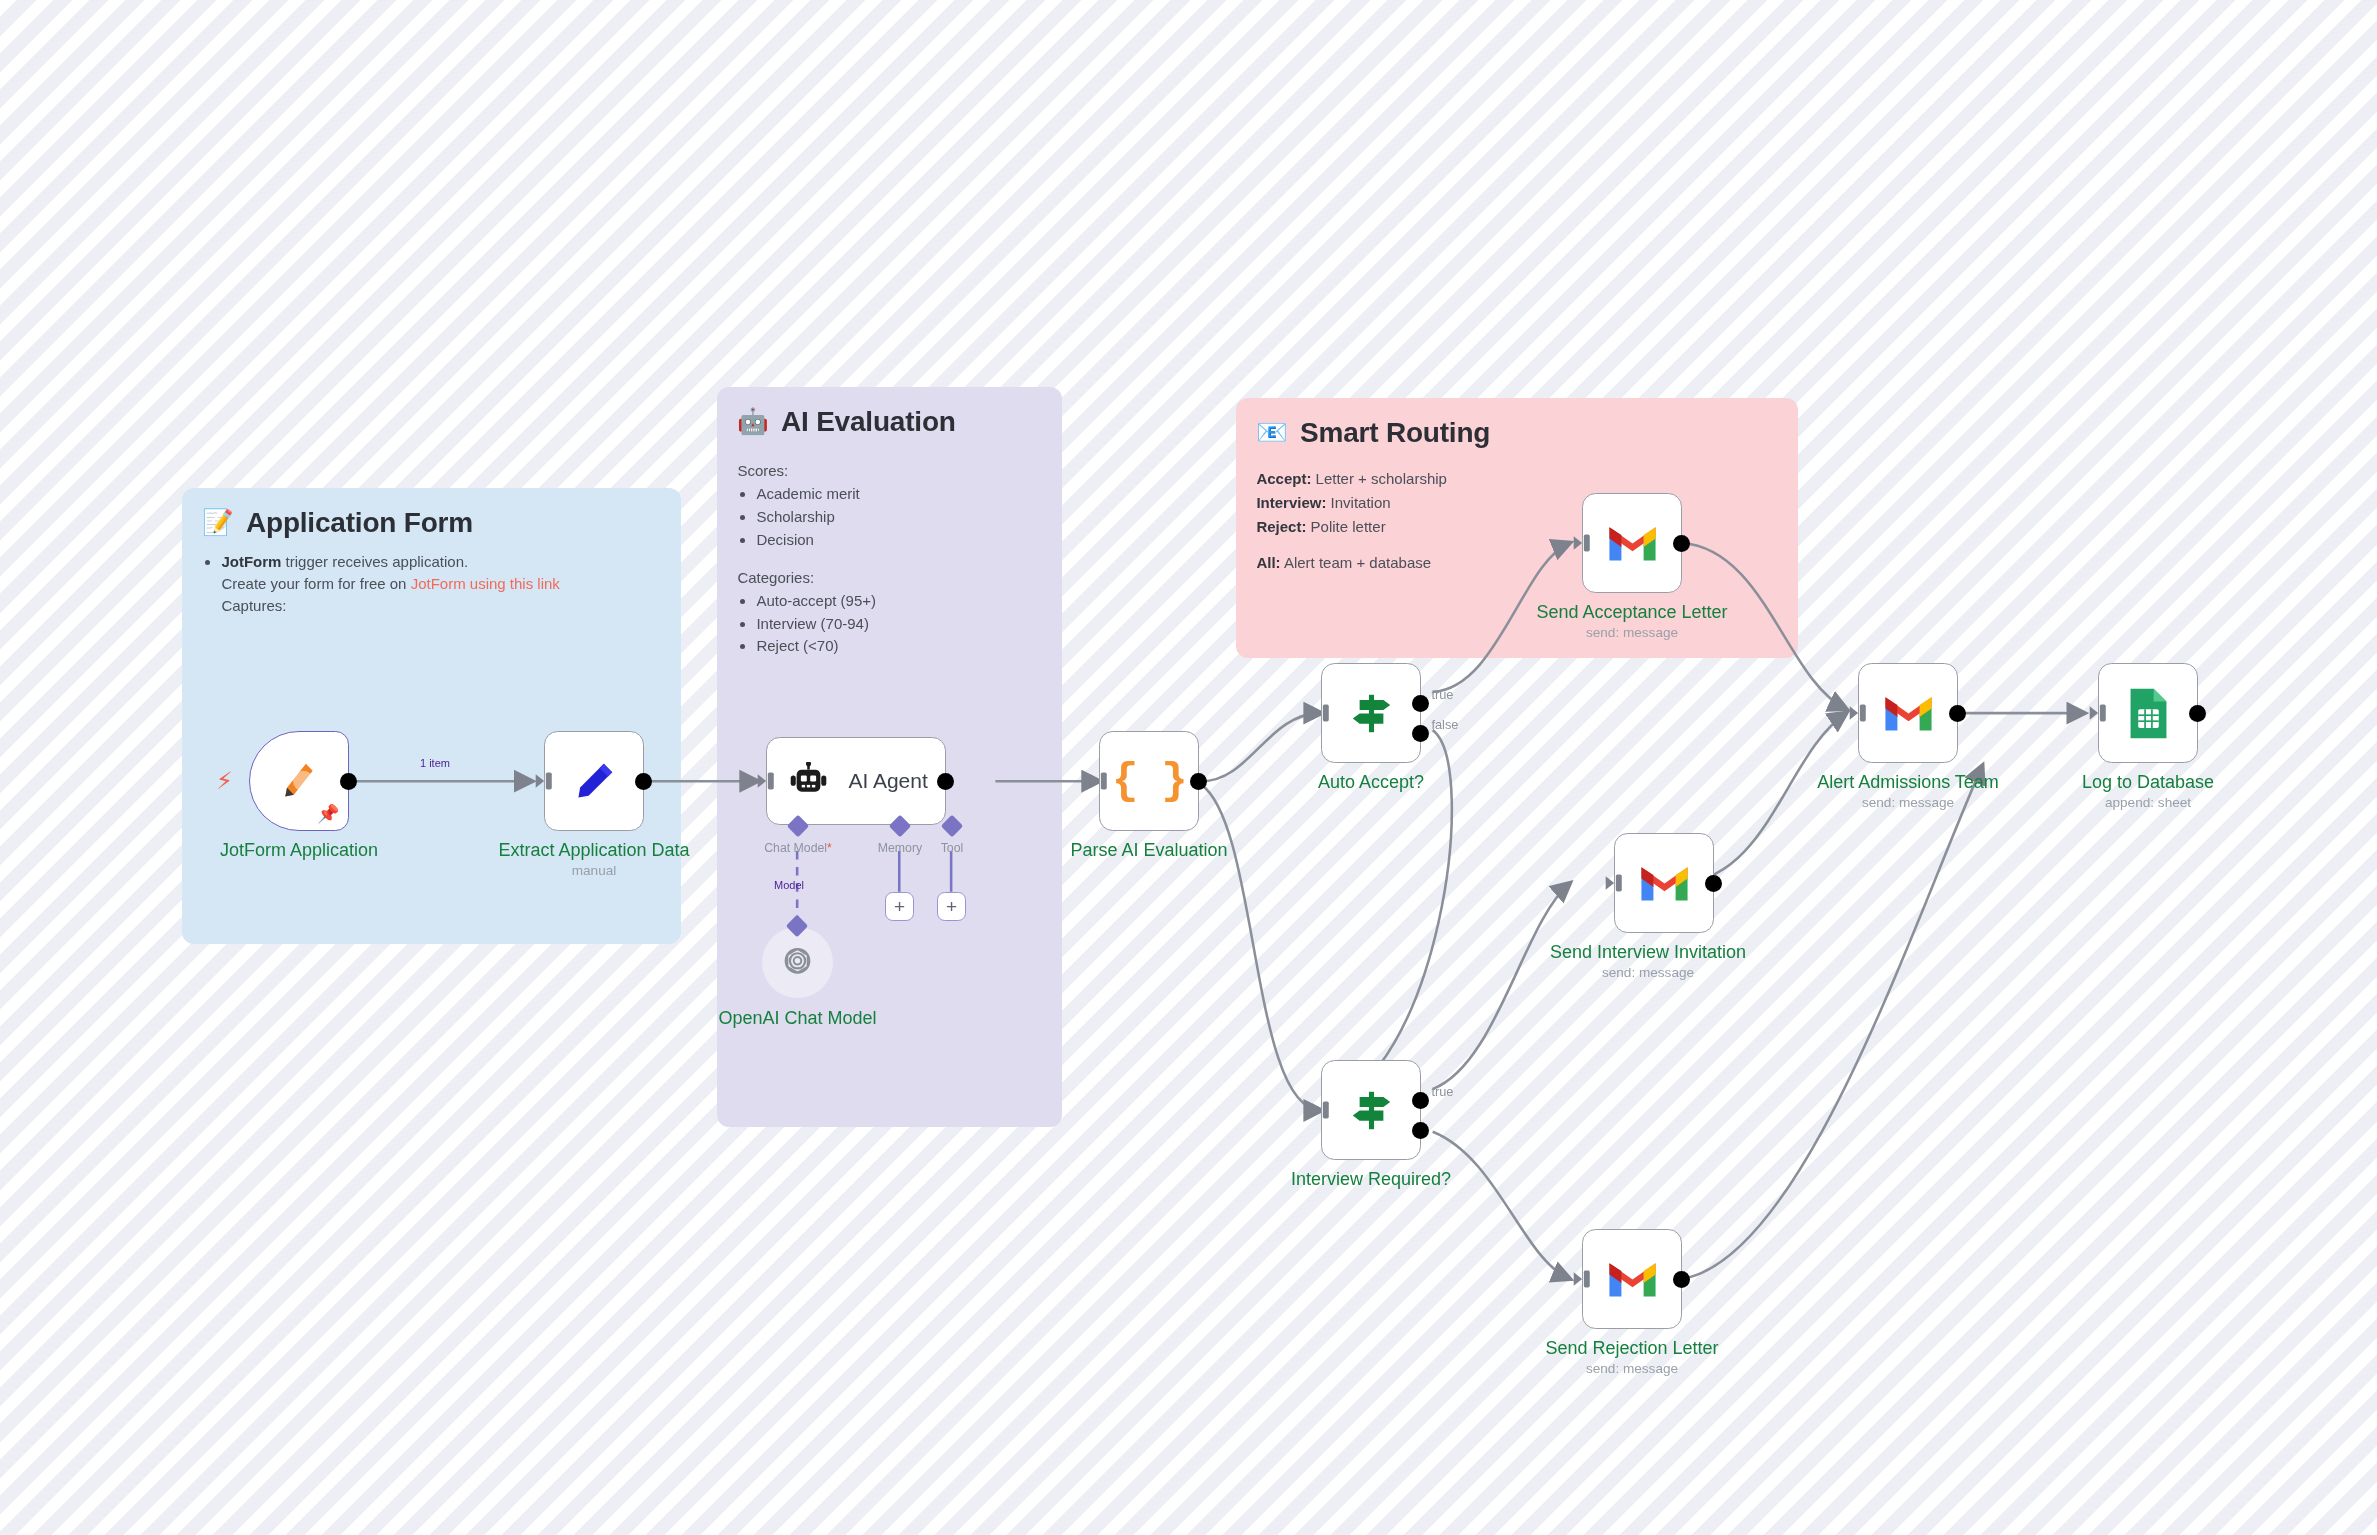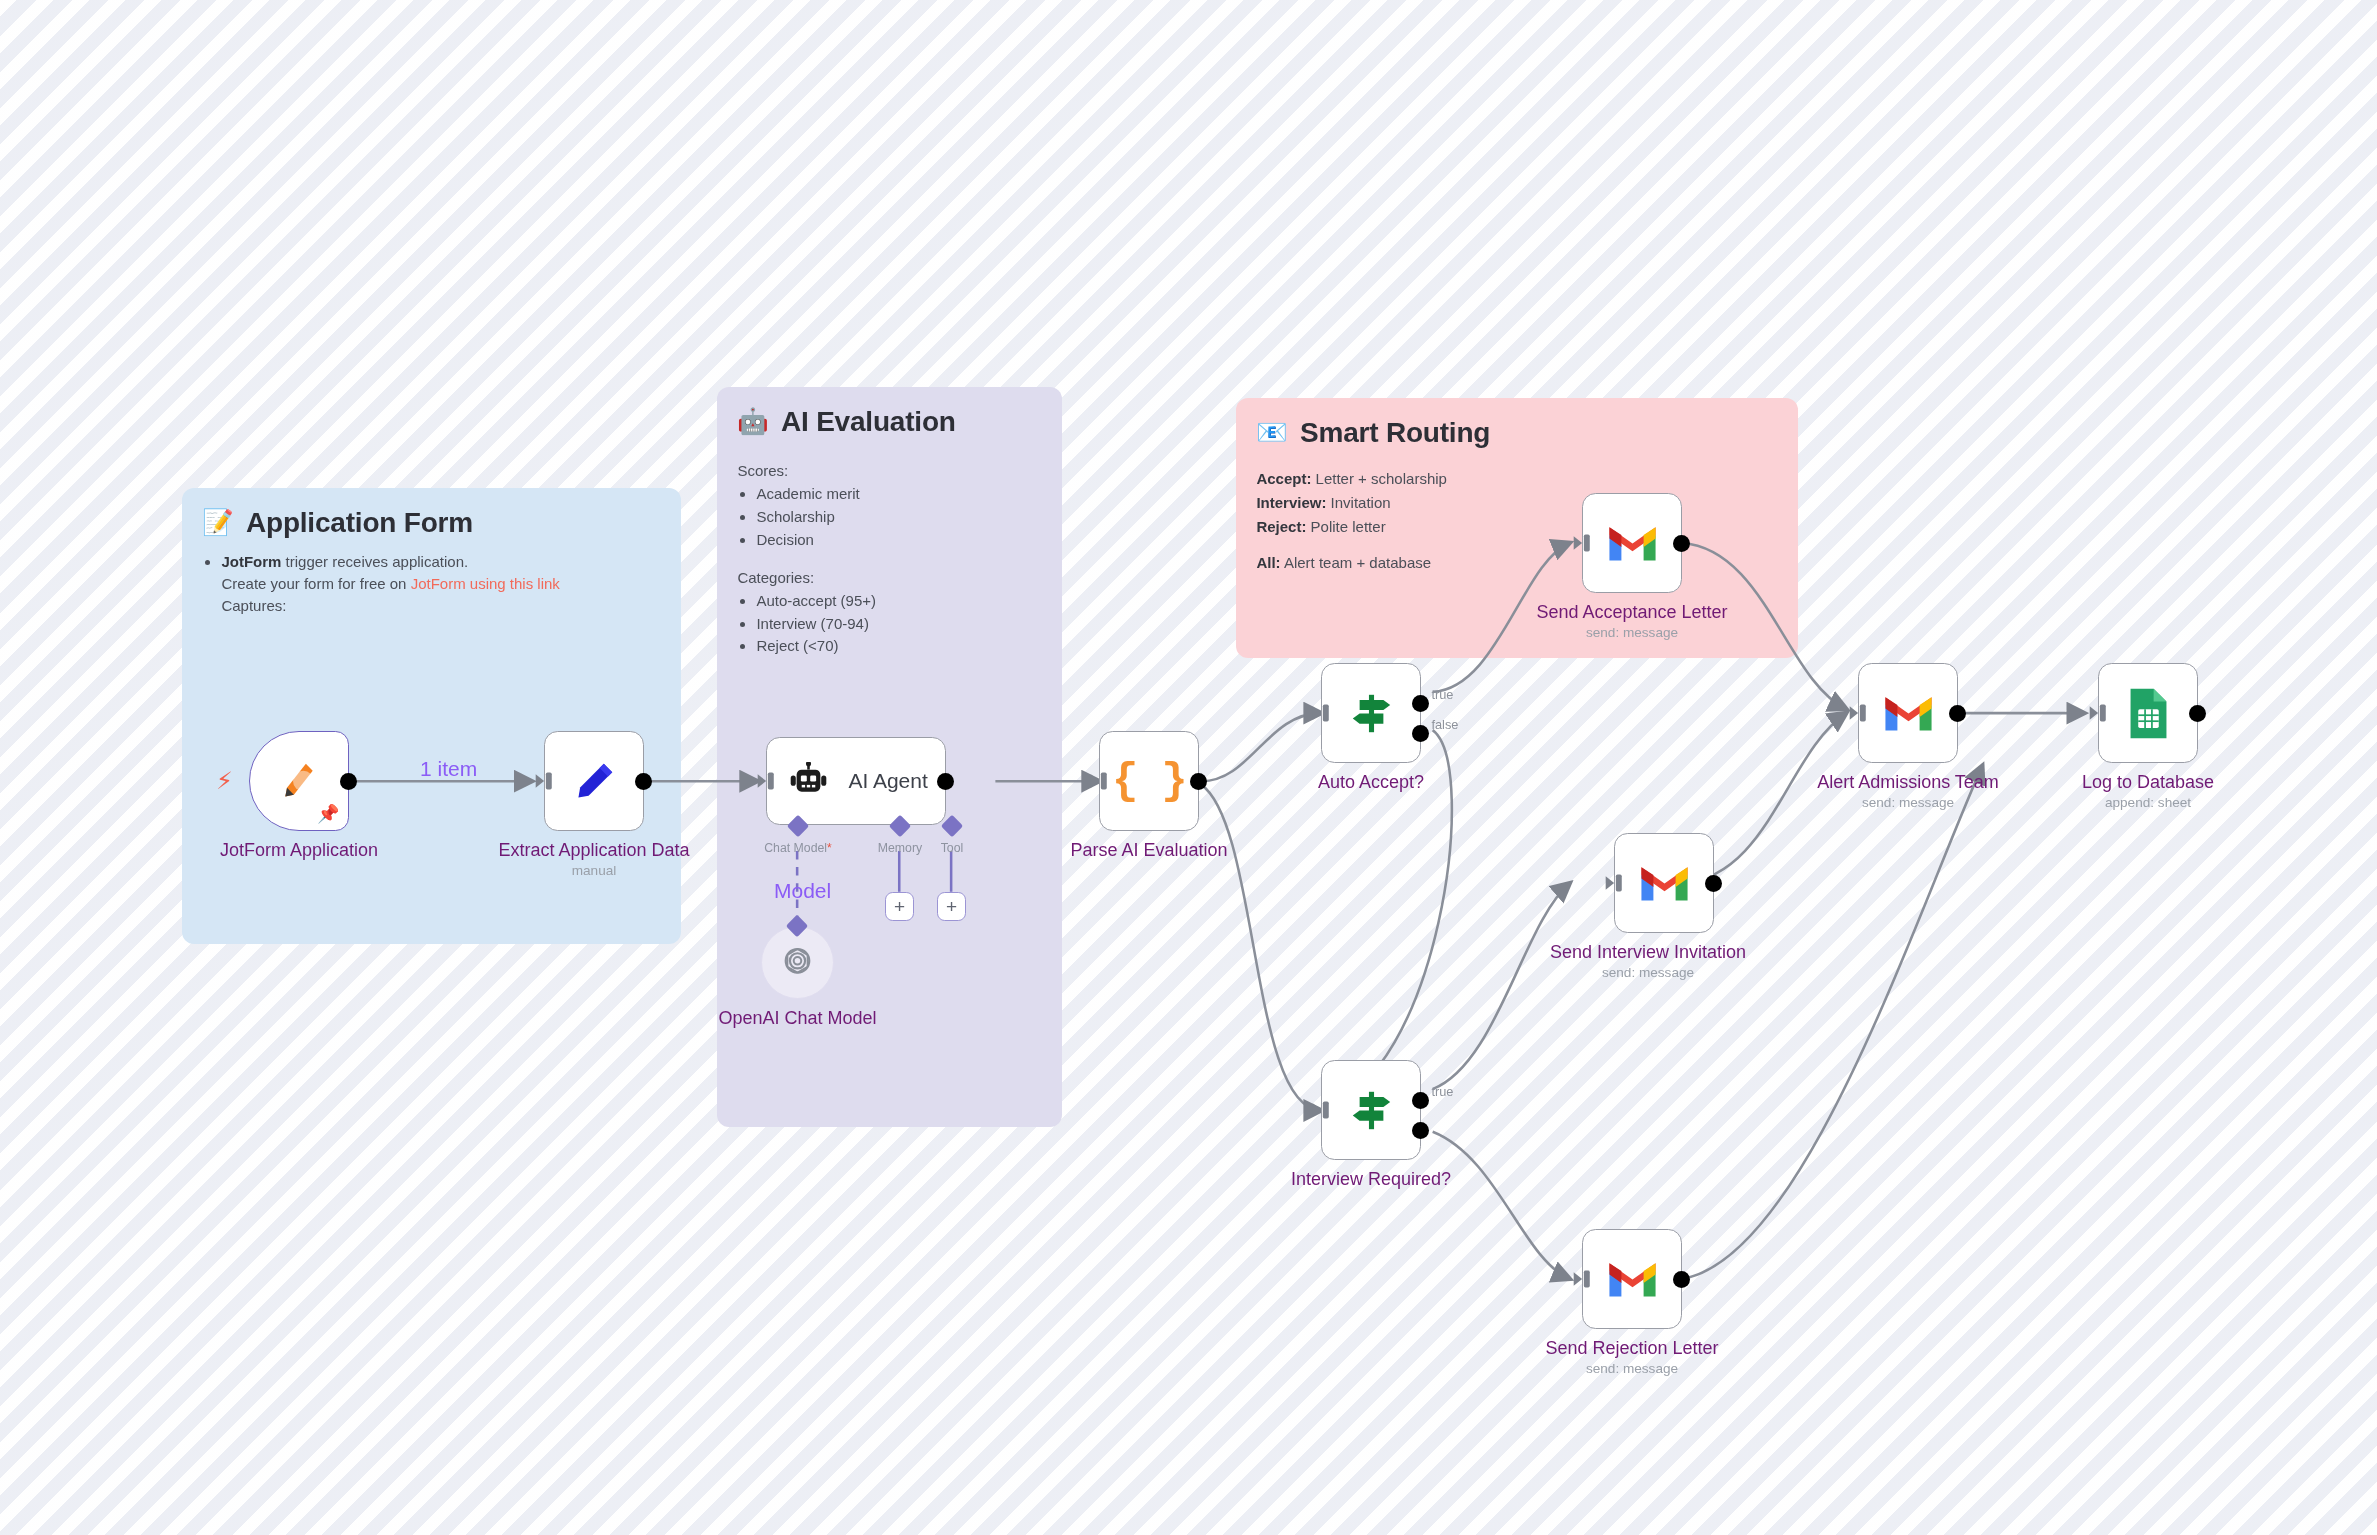--- a/index.html
+++ b/index.html
@@ -40,21 +40,21 @@
   .nbox{
     width:100px;height:100px;border-radius:13.6px;background:#fff;
     border:1.7px solid #9a9da6;box-sizing:border-box;
     display:flex;align-items:center;justify-content:center;position:relative;
   }
   .nbox.wide{width:180px;height:88px;justify-content:flex-start;padding-left:22px;gap:20.4px;}
   .nbox.trigger{border-color:#6f62c0;border-radius:51px 13.6px 13.6px 51px;}
   .nlabel{
     position:absolute;left:50%;transform:translateX(-50%);
     top:109px;white-space:nowrap;text-align:center;
-    font-size:18px;color:#701a75;font-weight:400;
+    font-size:18px;color:#15803d;font-weight:400;
   }
   .nsub{
     position:absolute;left:50%;transform:translateX(-50%);
     top:132px;white-space:nowrap;text-align:center;
     font-size:13.6px;color:#9aa0a9;
   }
 
   
   .port{position:absolute;width:17px;height:17px;border-radius:50%;background:#000000;}
   .port.out{right:-9.4px;top:50%;margin-top:-8.5px;}
@@ -68,21 +68,21 @@
   .diamond{width:16px;height:16px;background:#7b73c4;transform:rotate(45deg);border-radius:2.6px;}
   .subcap{position:absolute;font-size:12.3px;color:#8e93a0;white-space:nowrap;
           left:50%;transform:translateX(-50%);top:23px;}
   .reqdot{color:#e8533f;font-size:12px;}
   .plusbtn{position:absolute;width:29px;height:29px;border-radius:7.7px;background:#fff;
     border:1.7px solid #9b94d4;box-sizing:border-box;display:flex;align-items:center;
     justify-content:center;font-size:19px;color:#5f6470;line-height:1;}
   .circlenode{width:73px;height:73px;border-radius:50%;background:#eceaf5;
     border:1.7px solid #e0ddef;box-sizing:border-box;display:flex;align-items:center;justify-content:center;}
 
-  .edgelabel{position:absolute;font-size:21px;color:#8b5cf6;background:transparent;white-space:nowrap;}
+  .edgelabel{position:absolute;font-size:11px;color:#4c1d95;background:transparent;white-space:nowrap;}
 </style>
 </head>
 <body>
 
 <div class="canvas">
 
   <div class="panel" id="panel-application">
     <div class="ptitle">
       <span class="pemoji">📝</span>
       <span>Application Form</span>

